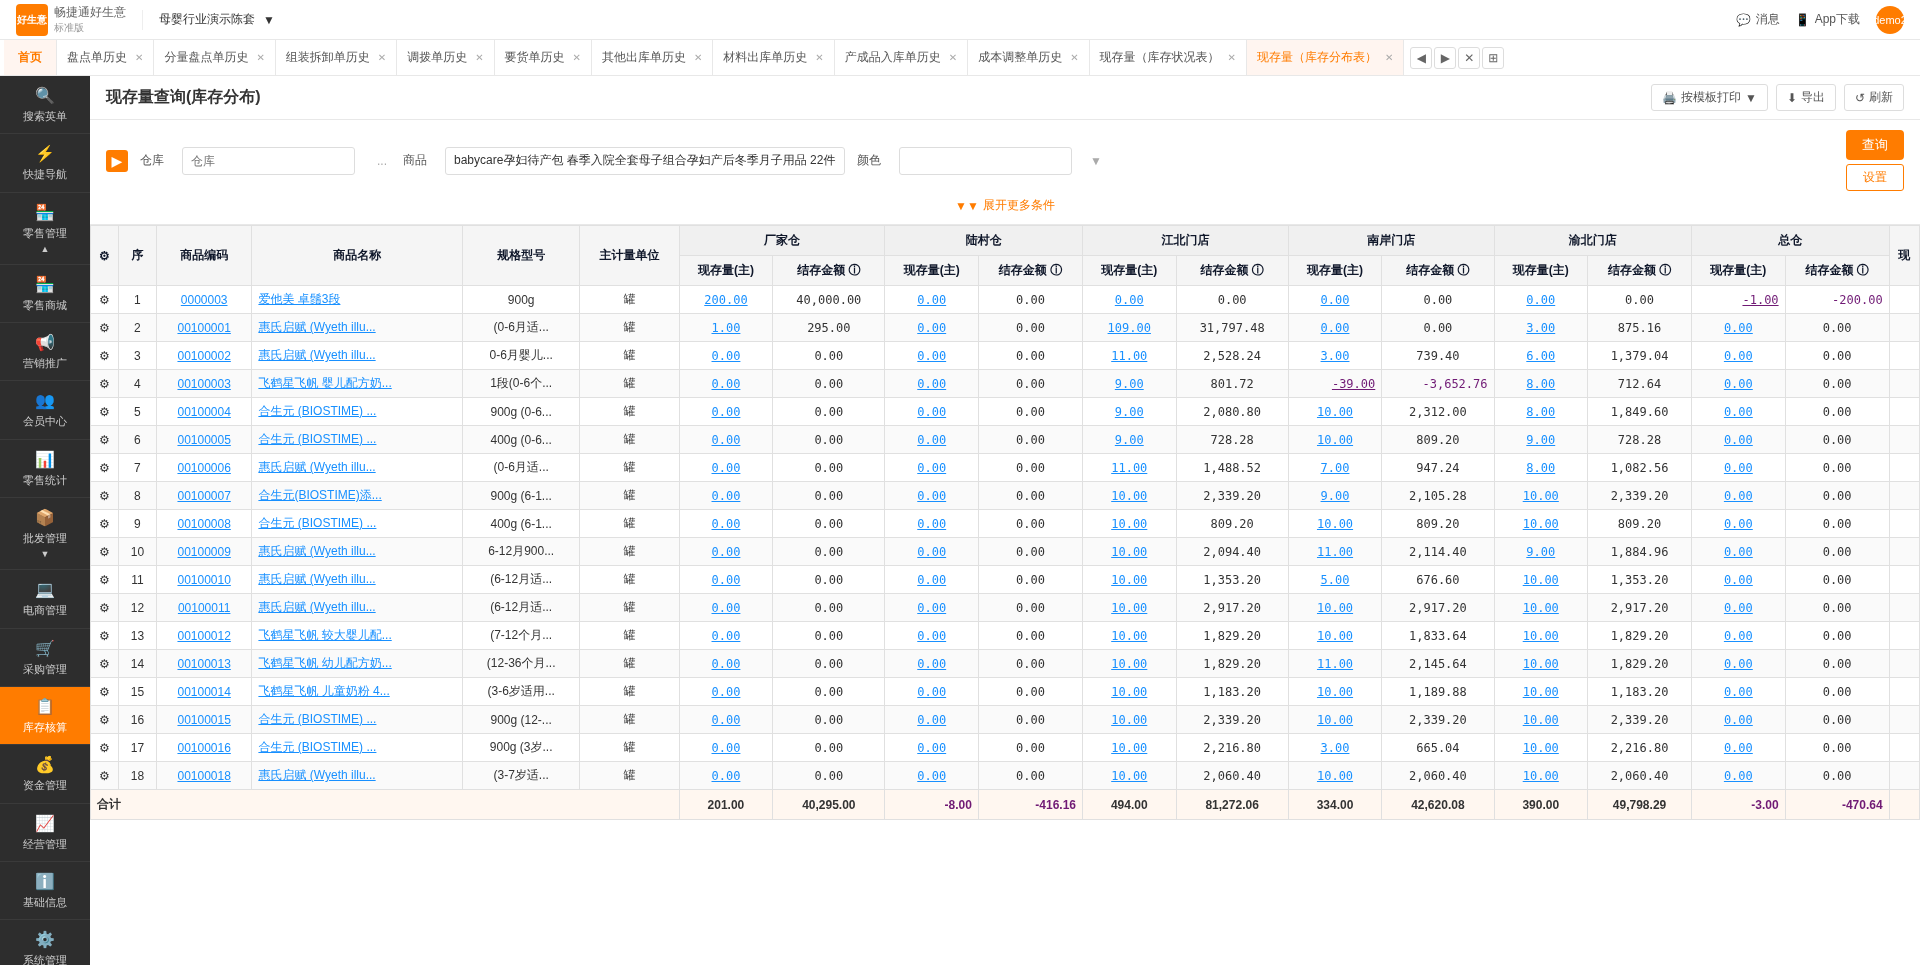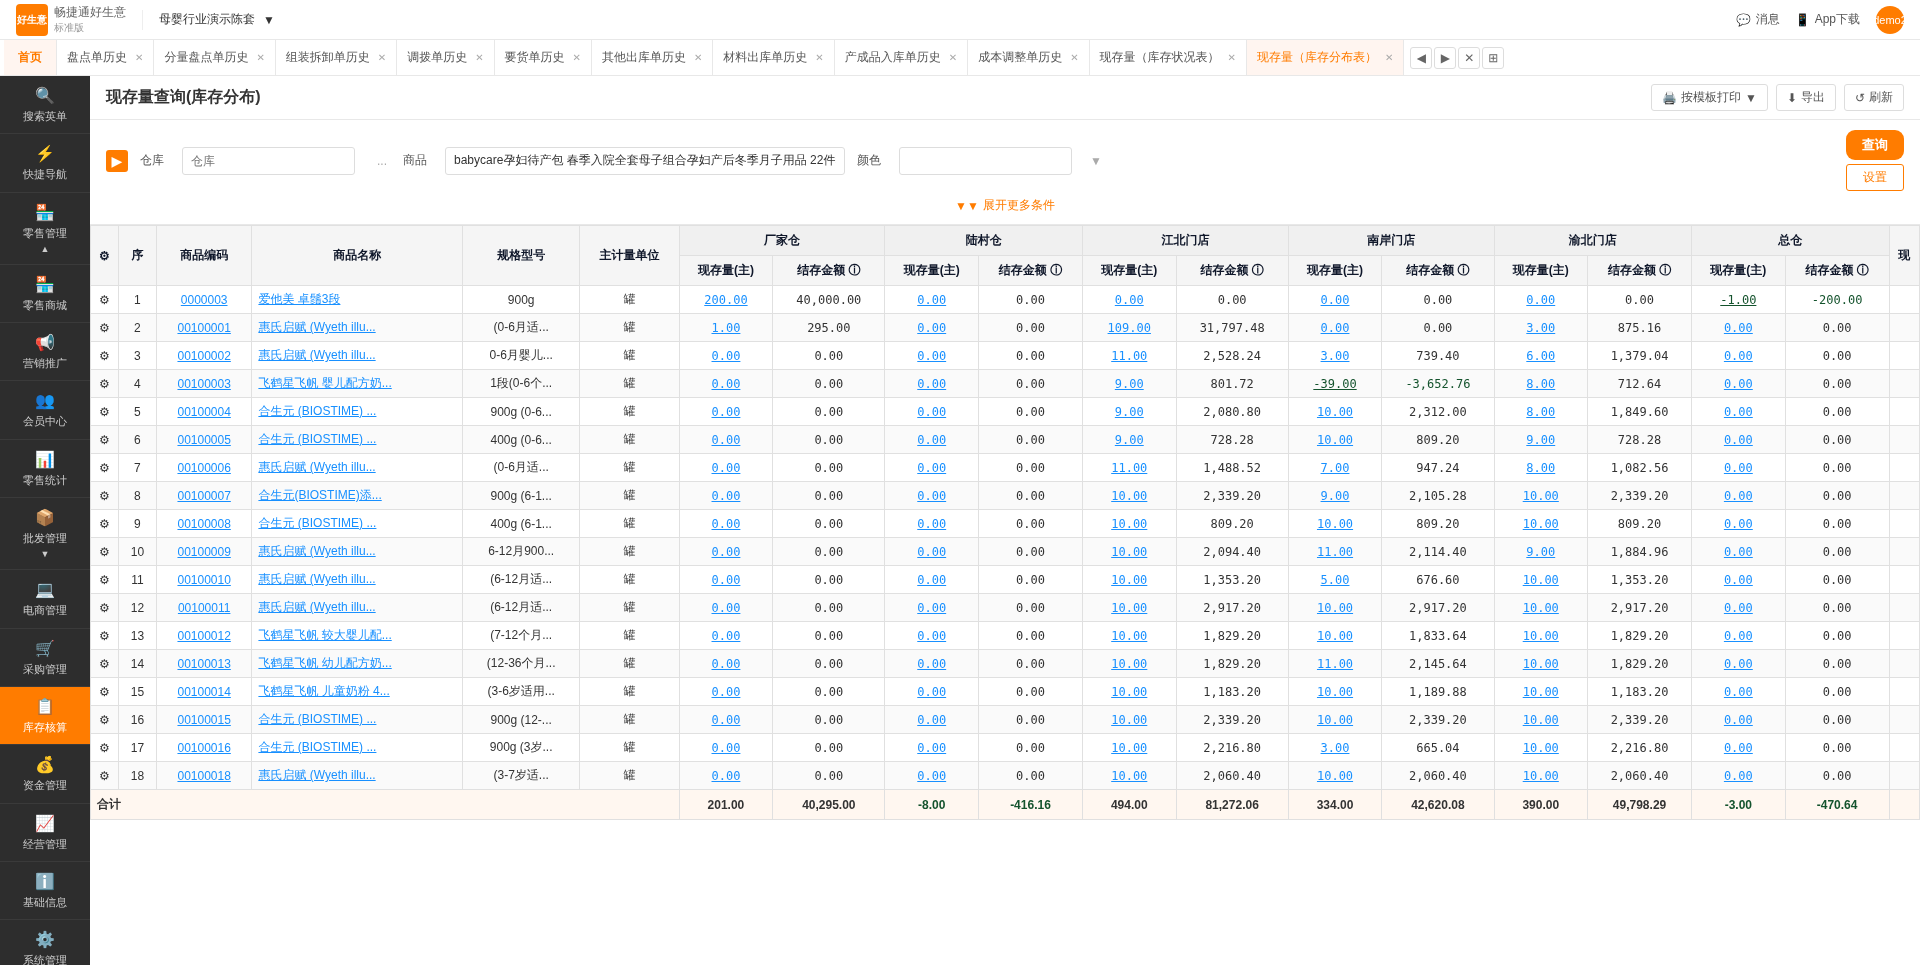--- a/index.html
+++ b/index.html
@@ -86,22 +86,22 @@
       font-size: 12px; height: 28px; min-width: 80px; color: #333;
     }
     .filter-input.wide { min-width: 400px; }
     .filter-input.medium { min-width: 160px; }
     .filter-dots { color: #aaa; cursor: pointer; padding: 0 4px; }
     .expand-btn {
       display: flex; align-items: center; gap: 4px;
       color: #ff7c00; cursor: pointer; font-size: 12px;
     }
     .query-btn {
-      background: #ff7c00; color: #fff; border: none; border-radius: 9px;
-      padding: 6px 16px; cursor: pointer; font-size: 13px; font-weight: bold;
+      background: #ff7c00; color: #fff; border: none; border-radius: 4px;
+      padding: 6px 16px; cursor: pointer; font-size: 13px; font-weight: normal;
     }
     .setting-btn {
       background: #fff; color: #ff7c00; border: 1px solid #ff7c00; border-radius: 3px;
       padding: 4px 12px; cursor: pointer; font-size: 12px;
     }
     .btn-group { display: flex; flex-direction: column; gap: 4px; }
     .orange-expand {
       width: 22px; height: 22px; background: #ff7c00; border-radius: 3px;
       display: flex; align-items: center; justify-content: center; color: #fff;
       cursor: pointer; font-size: 14px; flex-shrink: 0;
@@ -118,21 +118,21 @@
     }
     thead th.group-header { background: #f0f0f0; }
     tbody tr { background: #fff; }
     tbody tr:nth-child(even) { background: #fafafa; }
     tbody td {
       border: 1px solid #e0e0e0; padding: 5px 6px;
       text-align: center; white-space: nowrap;
     }
     tbody td.text-left { text-align: left; }
     .td-link { color: #1890ff; text-decoration: underline; cursor: pointer; }
-    .td-red { color: #14532d; }
+    .td-red { color: #701a75; text-align: right; }
     .td-num { font-family: monospace; }
     tfoot tr { background: #fff7f0; font-weight: bold; }
     tfoot td { border: 1px solid #e0e0e0; padding: 6px 6px; text-align: center; }
     tfoot td.text-left { text-align: left; }
     .gear-cell { width: 28px; }
 
     
     ::-webkit-scrollbar { width: 6px; height: 6px; }
     ::-webkit-scrollbar-track { background: #f5f5f5; }
     ::-webkit-scrollbar-thumb { background: #ccc; border-radius: 3px; }

